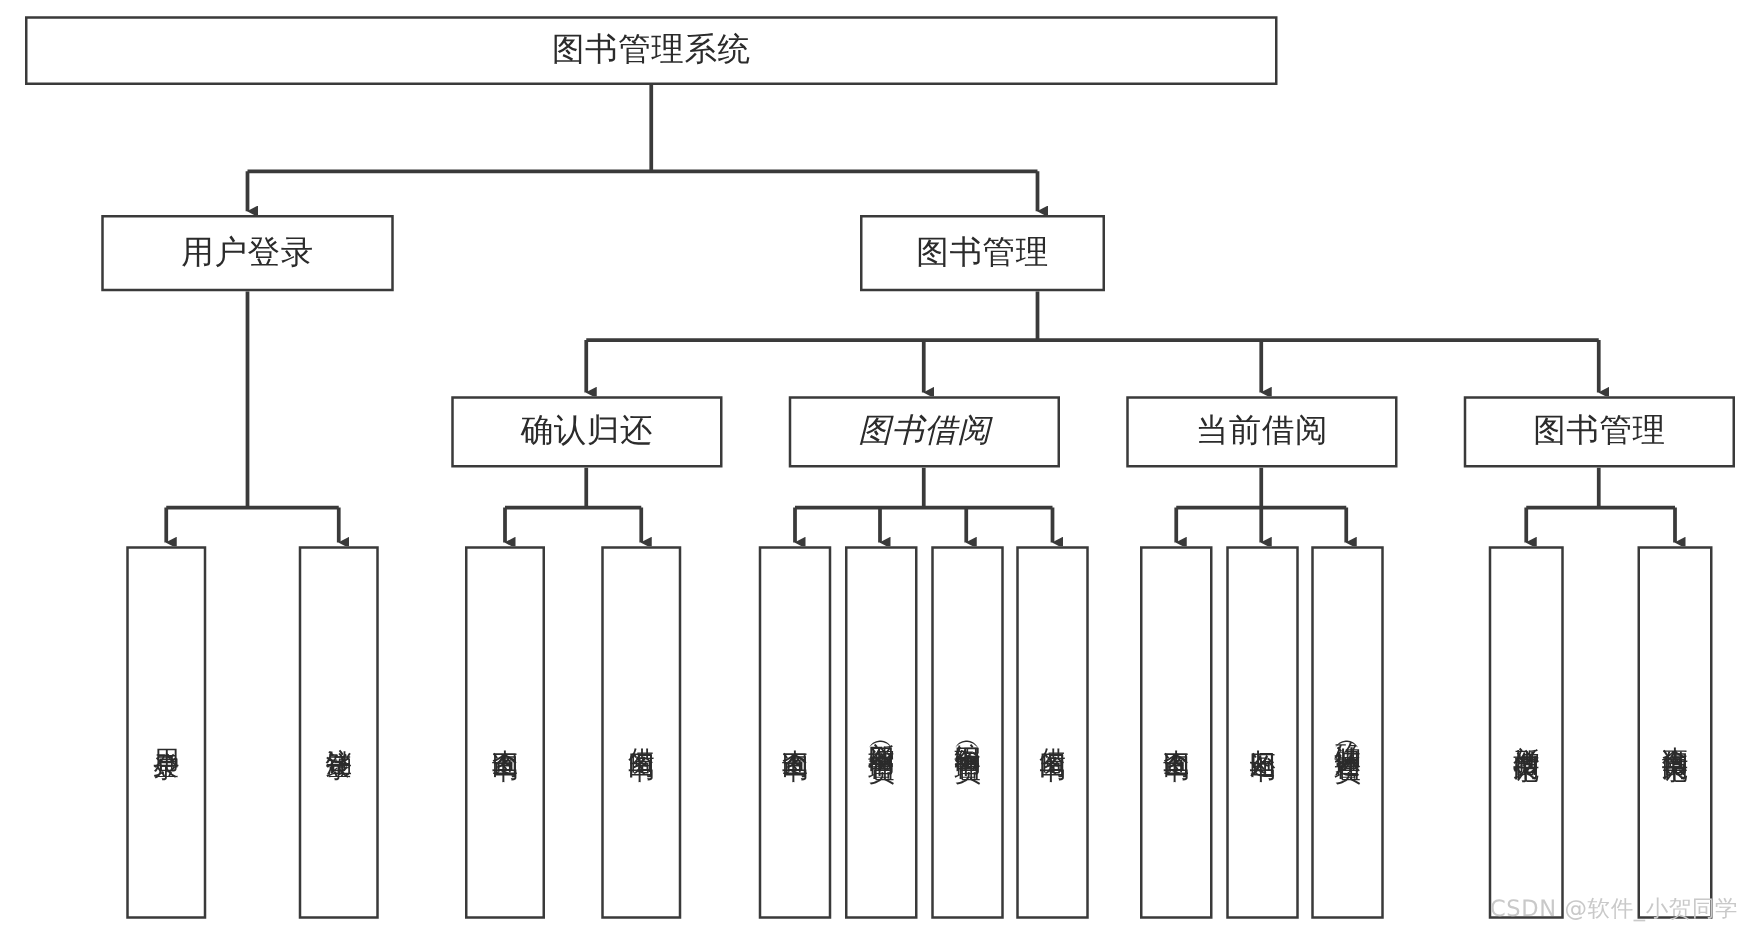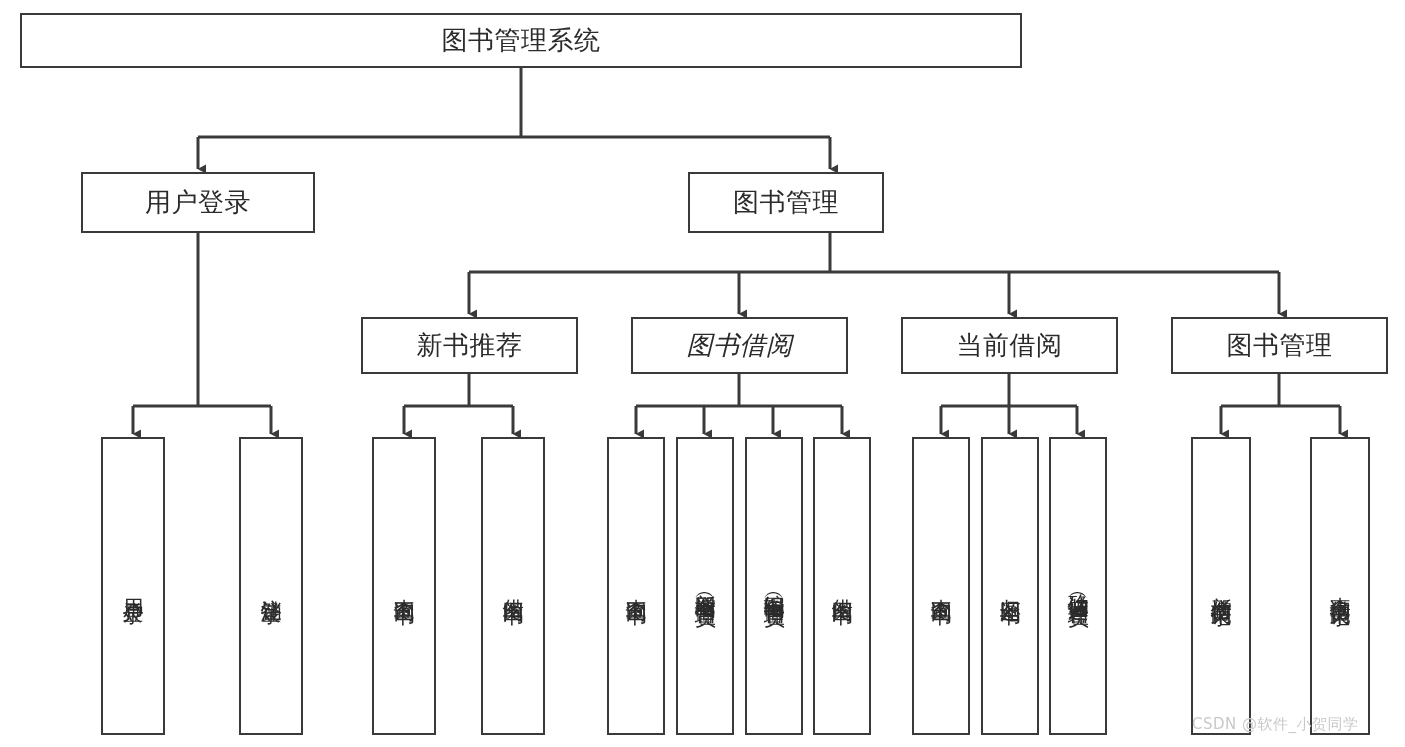--- a/index.html
+++ b/index.html
@@ -49,21 +49,21 @@
   }
   .node-v .vtext {
     writing-mode: vertical-rl;
     text-orientation: upright;
     display: block;
     max-height: 100%;
   }
   .watermark {
     position: absolute;
     color: #c9c9c9;
-    font-size: 15px;
+    font-size: 18px;
     white-space: nowrap;
     z-index: 10;
     letter-spacing: 0.5px;
   }
   svg.edges {
     position: absolute;
     left: 0; top: 0;
     width: 1405px;
     height: 747px;
     z-index: 1;
@@ -132,21 +132,21 @@
 
   <div class="node node-h" style="left:81px; top:172px; width:234px; height:61px;">
     <span>用户登录</span>
   </div>
 
   <div class="node node-h" style="left:688px; top:172px; width:196px; height:61px;">
     <span>图书管理</span>
   </div>
 
   <div class="node node-h" style="left:361px; top:317px; width:217px; height:57px;">
-    <span>新书推荐</span>
+    <span>确认归还</span>
   </div>
 
   <div class="node node-h" style="left:631px; top:317px; width:217px; height:57px;font-style:italic;">
     <span>图书借阅</span>
   </div>
 
   <div class="node node-h" style="left:901px; top:317px; width:217px; height:57px;">
     <span>当前借阅</span>
   </div>
 

